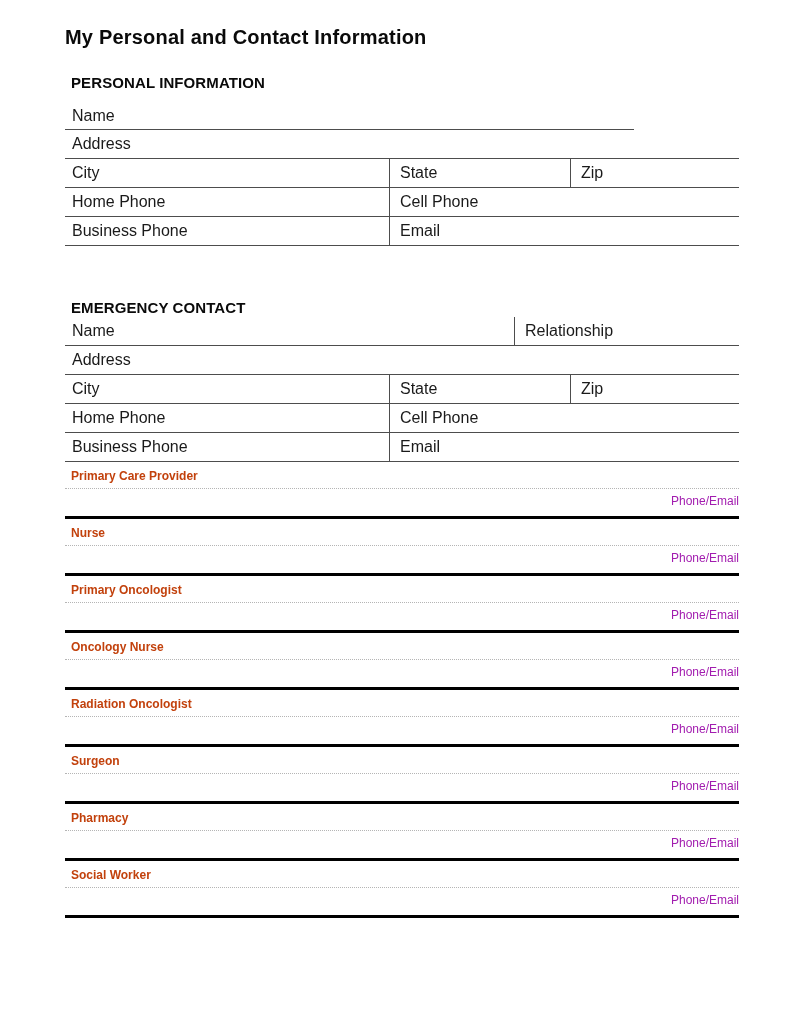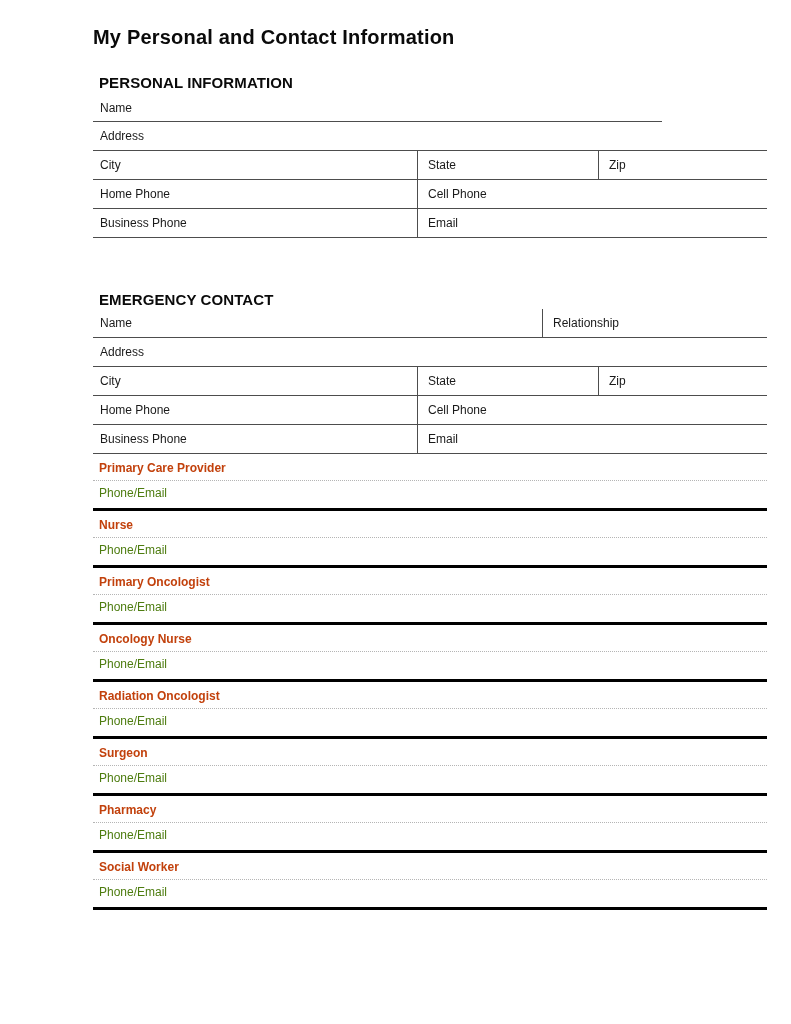--- a/index.html
+++ b/index.html
@@ -9,54 +9,54 @@
     height: 1024px;
     font-family: "Liberation Sans", sans-serif;
     color: #111111;
     position: relative;
     overflow: hidden;
   }
   .page {
     width: 791px;
     height: 841px;
     background: #ffffff;
-    padding: 27px 24px 0 93px;
+    padding: 27px 24px 0 65px;
   }
   .doc-title {
     font-size: 20px;
     line-height: 20px;
     font-weight: bold;
     color: #0a0a0a;
     letter-spacing: 0.2px;
   }
   .section-heading {
     font-size: 15px;
     line-height: 15px;
     font-weight: bold;
     color: #0a0a0a;
     margin-left: 6px;
     letter-spacing: 0.1px;
   }
-  .heading-personal  { margin-top: 28px; margin-bottom: 3px; }
+  .heading-personal  { margin-top: 28px; margin-bottom: 11px; }
   .heading-emergency { margin-top: 54px; margin-bottom: 2px; }
   .heading-medical   { margin-top: 58px; margin-bottom: 0; }
 
   
   .ftable { width: 674px; }
   .frow {
     display: flex;
     height: 29px;
     border-bottom: 1px solid #4d4d4d;
     align-items: stretch;
   }
   .fcell {
     display: flex;
     align-items: center;
     padding-left: 7px;
-    font-size: 12px;
+    font-size: 16px;
     color: #1a1a1a;
     height: 100%;
   }
   .fcell + .fcell { border-left: 1px solid #4d4d4d; padding-left: 10px; text-align: center; }
   .w-full  { flex: 1; }
   .w-city  { width: 324px; }
   .w-state { width: 181px; }
   .w-zip   { flex: 1; }
   .w-half  { width: 324px; }
   .w-rest  { flex: 1; }
@@ -82,22 +82,23 @@
     font-size: 12px;
     line-height: 16px;
     font-weight: bold;
     color: #c2410c;
     padding: 6px 0 4px 6px;
     border-bottom: 1px dotted #b5b5b5;
   }
   .m-phone {
     font-size: 12px;
     line-height: 16px;
-    color: #4d7c0f;
+    color: #a21caf;
     padding: 4px 0 7px 6px;
+    text-align: right;
   }
 </style>
 </head>
 <body>
 
 <div class="page">
 
   <h1 class="doc-title">My Personal and Contact Information</h1>
 
   <section>

